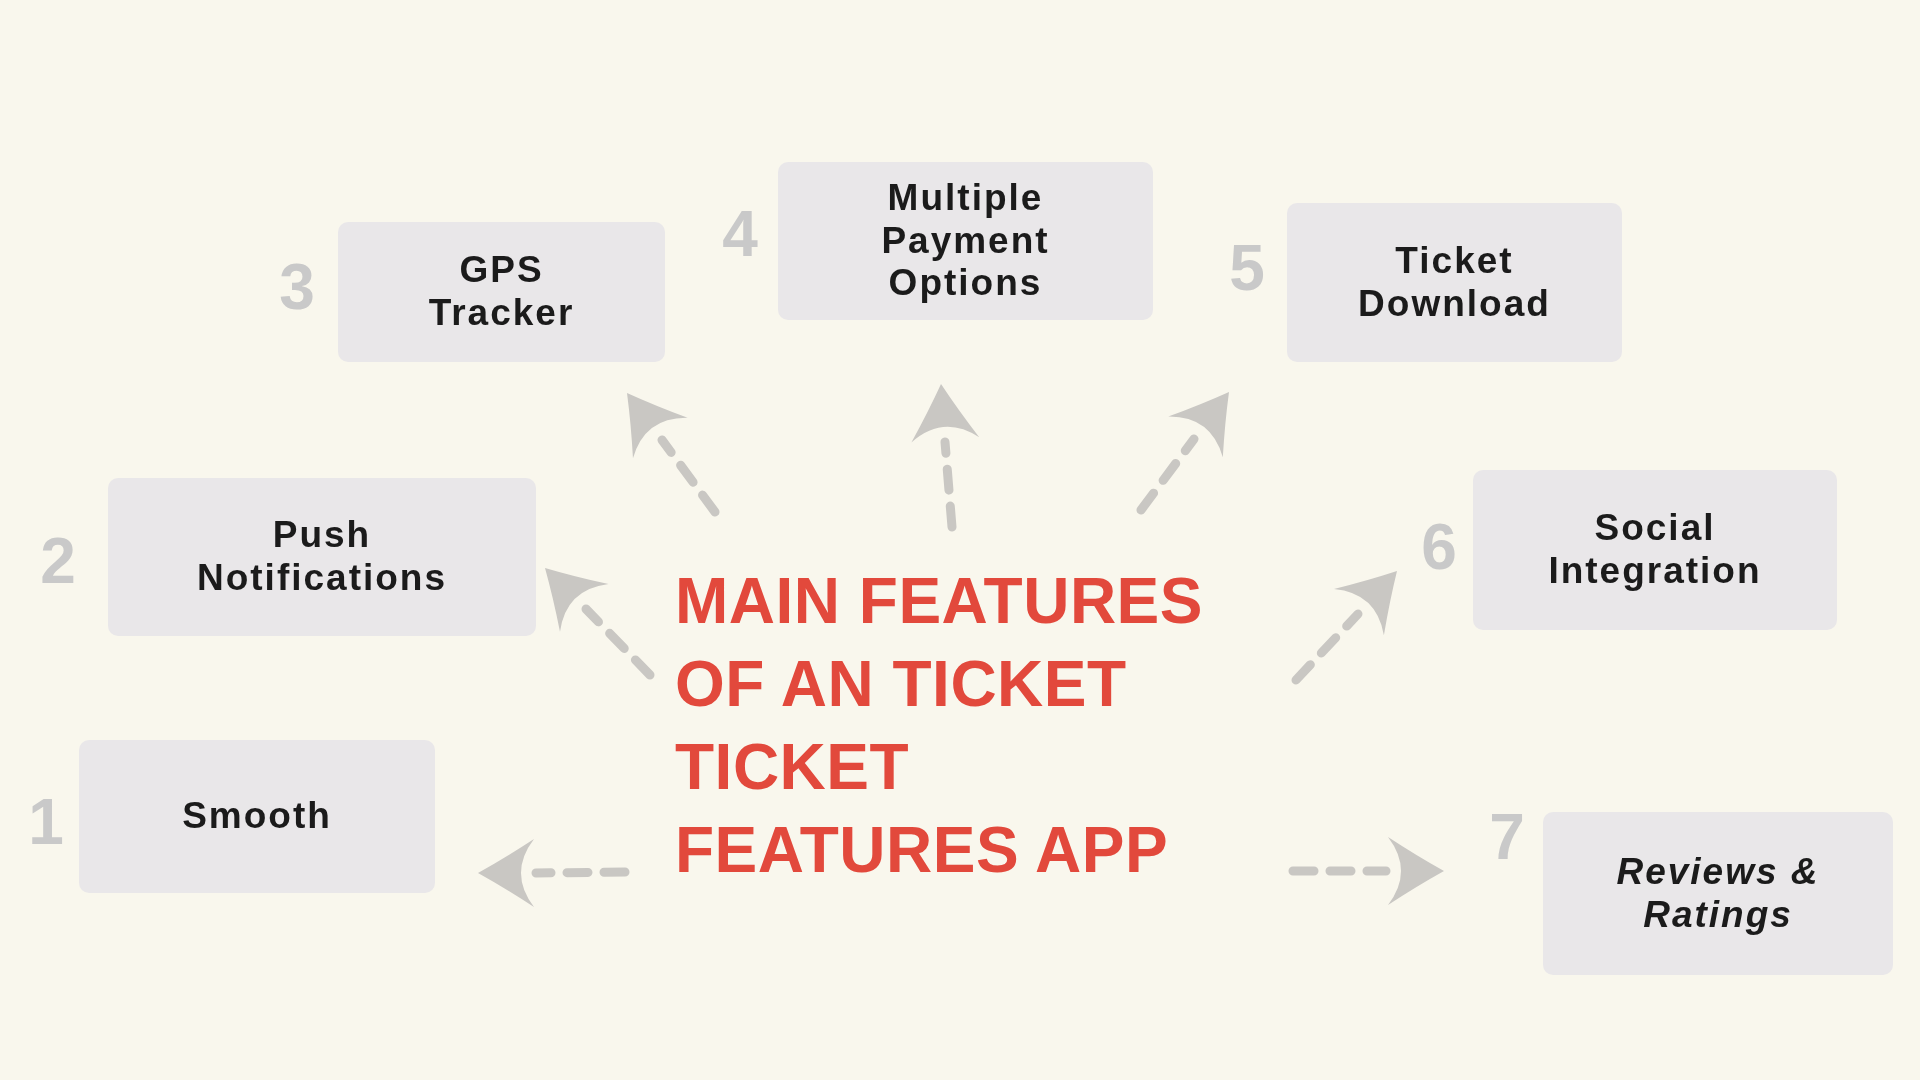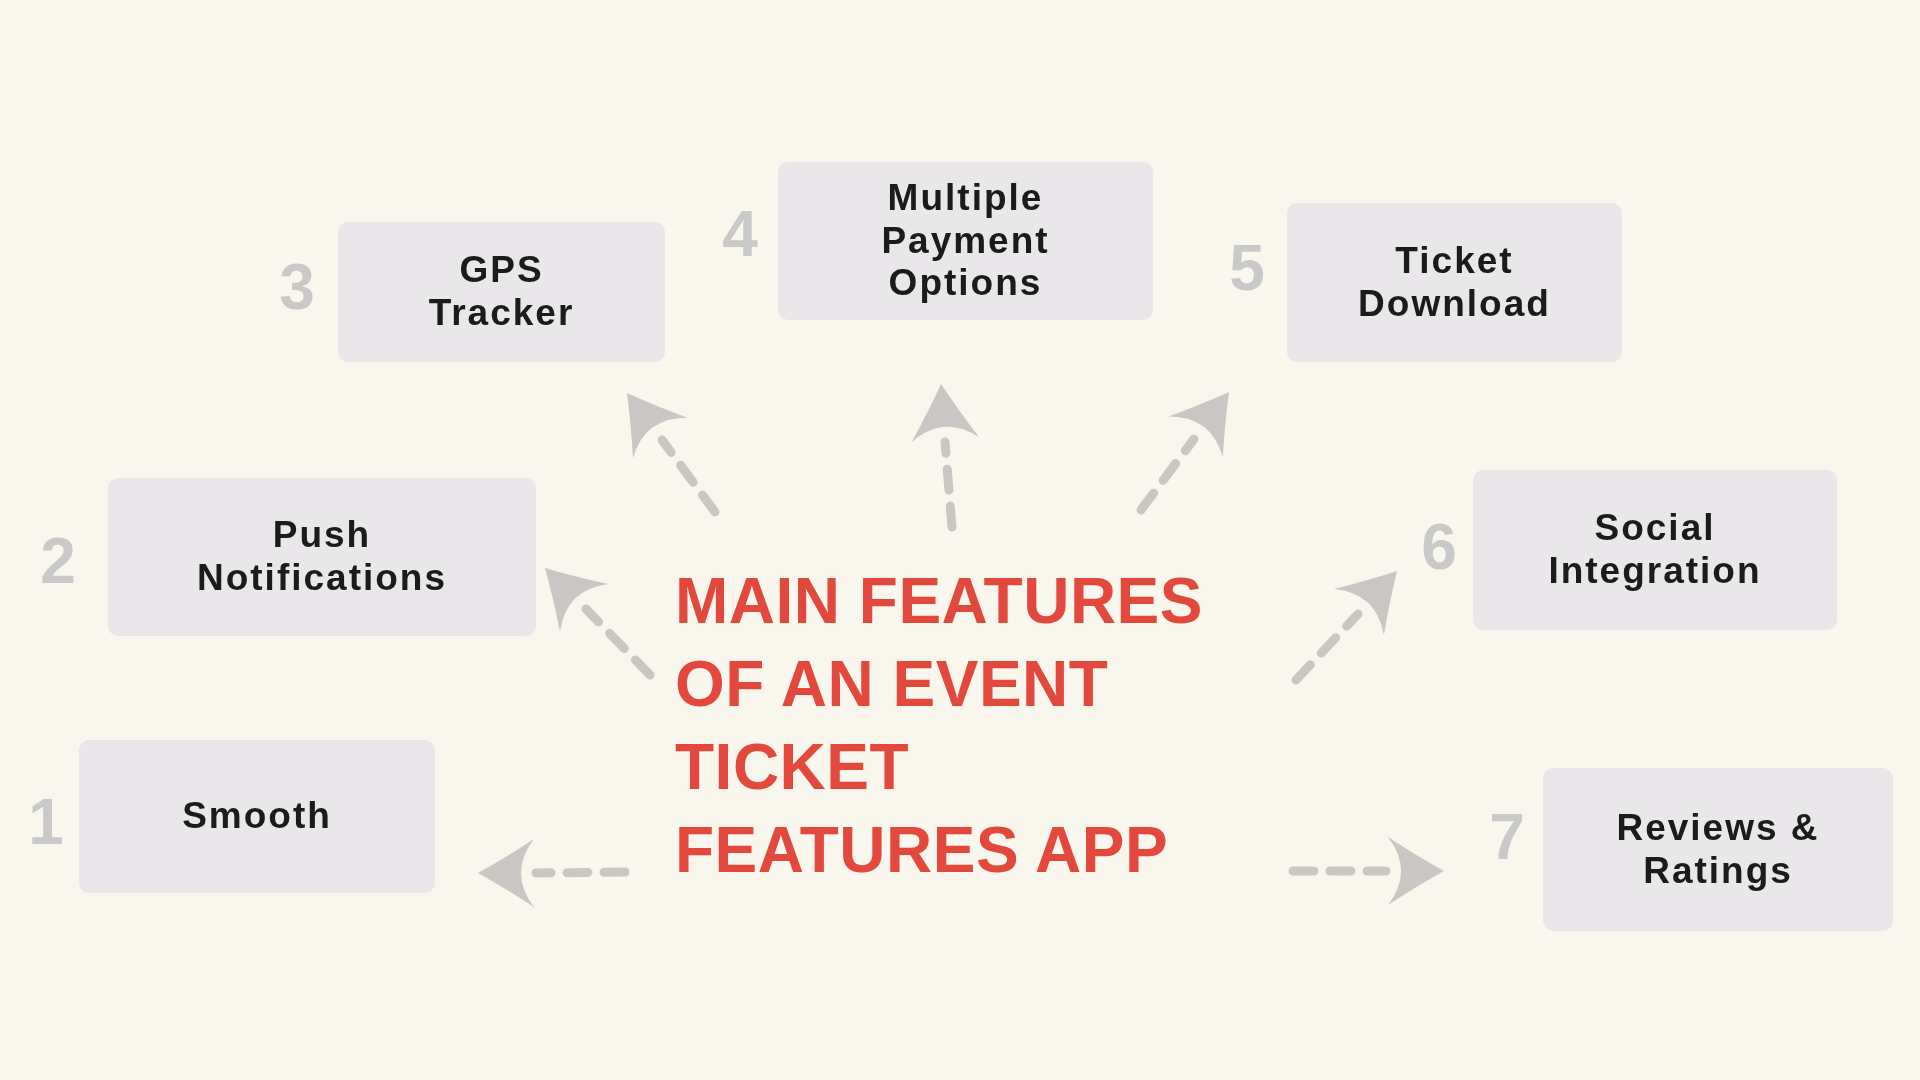--- a/index.html
+++ b/index.html
@@ -64,21 +64,21 @@
     line-height:83px;
     letter-spacing:0.5px;
   }
   
   .box-1{left:79px;  top:740px; width:356px; height:153px;}
   .box-2{left:108px; top:478px; width:428px; height:158px;}
   .box-3{left:338px; top:222px; width:327px; height:140px;}
   .box-4{left:778px; top:162px; width:375px; height:158px;}
   .box-5{left:1287px;top:203px; width:335px; height:159px;}
   .box-6{left:1473px;top:458px; width:364px; height:160px;margin-top:12px;}
-  .box-7{left:1543px;top:768px; width:350px; height:163px;}
+  .box-7{left:1543px;top:812px; width:350px; height:163px;font-style:italic;}
   .num-1{left:46px;  top:822px;}
   .num-2{left:58px;  top:561px;}
   .num-3{left:297px; top:287px;}
   .num-4{left:740px; top:234px;}
   .num-5{left:1247px;top:268px;}
   .num-6{left:1439px;top:547px;}
   .num-7{left:1507px;top:837px;}
 </style>
 </head>
 <body>
@@ -112,21 +112,21 @@
       <path d="M 0 0 Q -27 -15 -56 -34 Q -30 0 -56 34 Q -27 15 0 0 Z" transform="translate(1397,571) rotate(-47.2)"></path>
     </g>
     <g>
       <line x1="1293" y1="871" x2="1386" y2="871"></line>
       <path d="M 0 0 Q -27 -15 -56 -34 Q -30 0 -56 34 Q -27 15 0 0 Z" transform="translate(1444,871) rotate(0)"></path>
     </g>
   </svg>
 
   <div class="title">
     <div>MAIN FEATURES</div>
-    <div>OF AN EVENT</div>
+    <div>OF AN TICKET</div>
     <div>TICKET</div>
     <div>FEATURES APP</div>
   </div>
 
   <span class="num num-1">1</span>
   <span class="num num-2">2</span>
   <span class="num num-3">3</span>
   <span class="num num-4">4</span>
   <span class="num num-5">5</span>
   <span class="num num-6">6</span>

